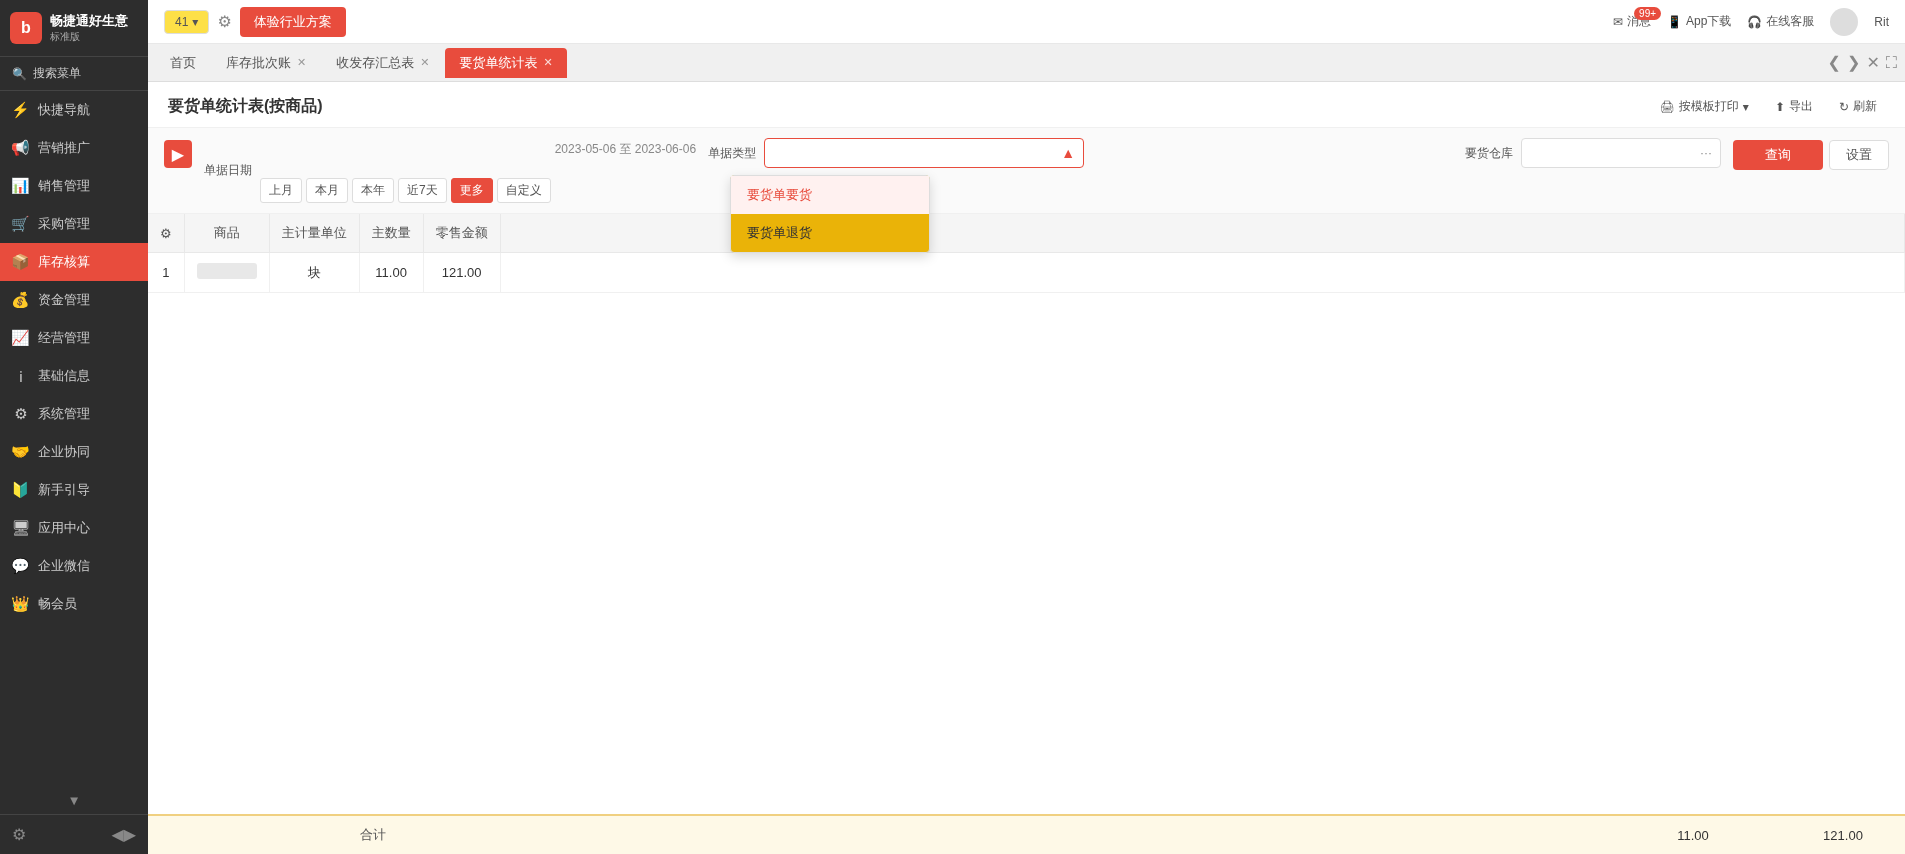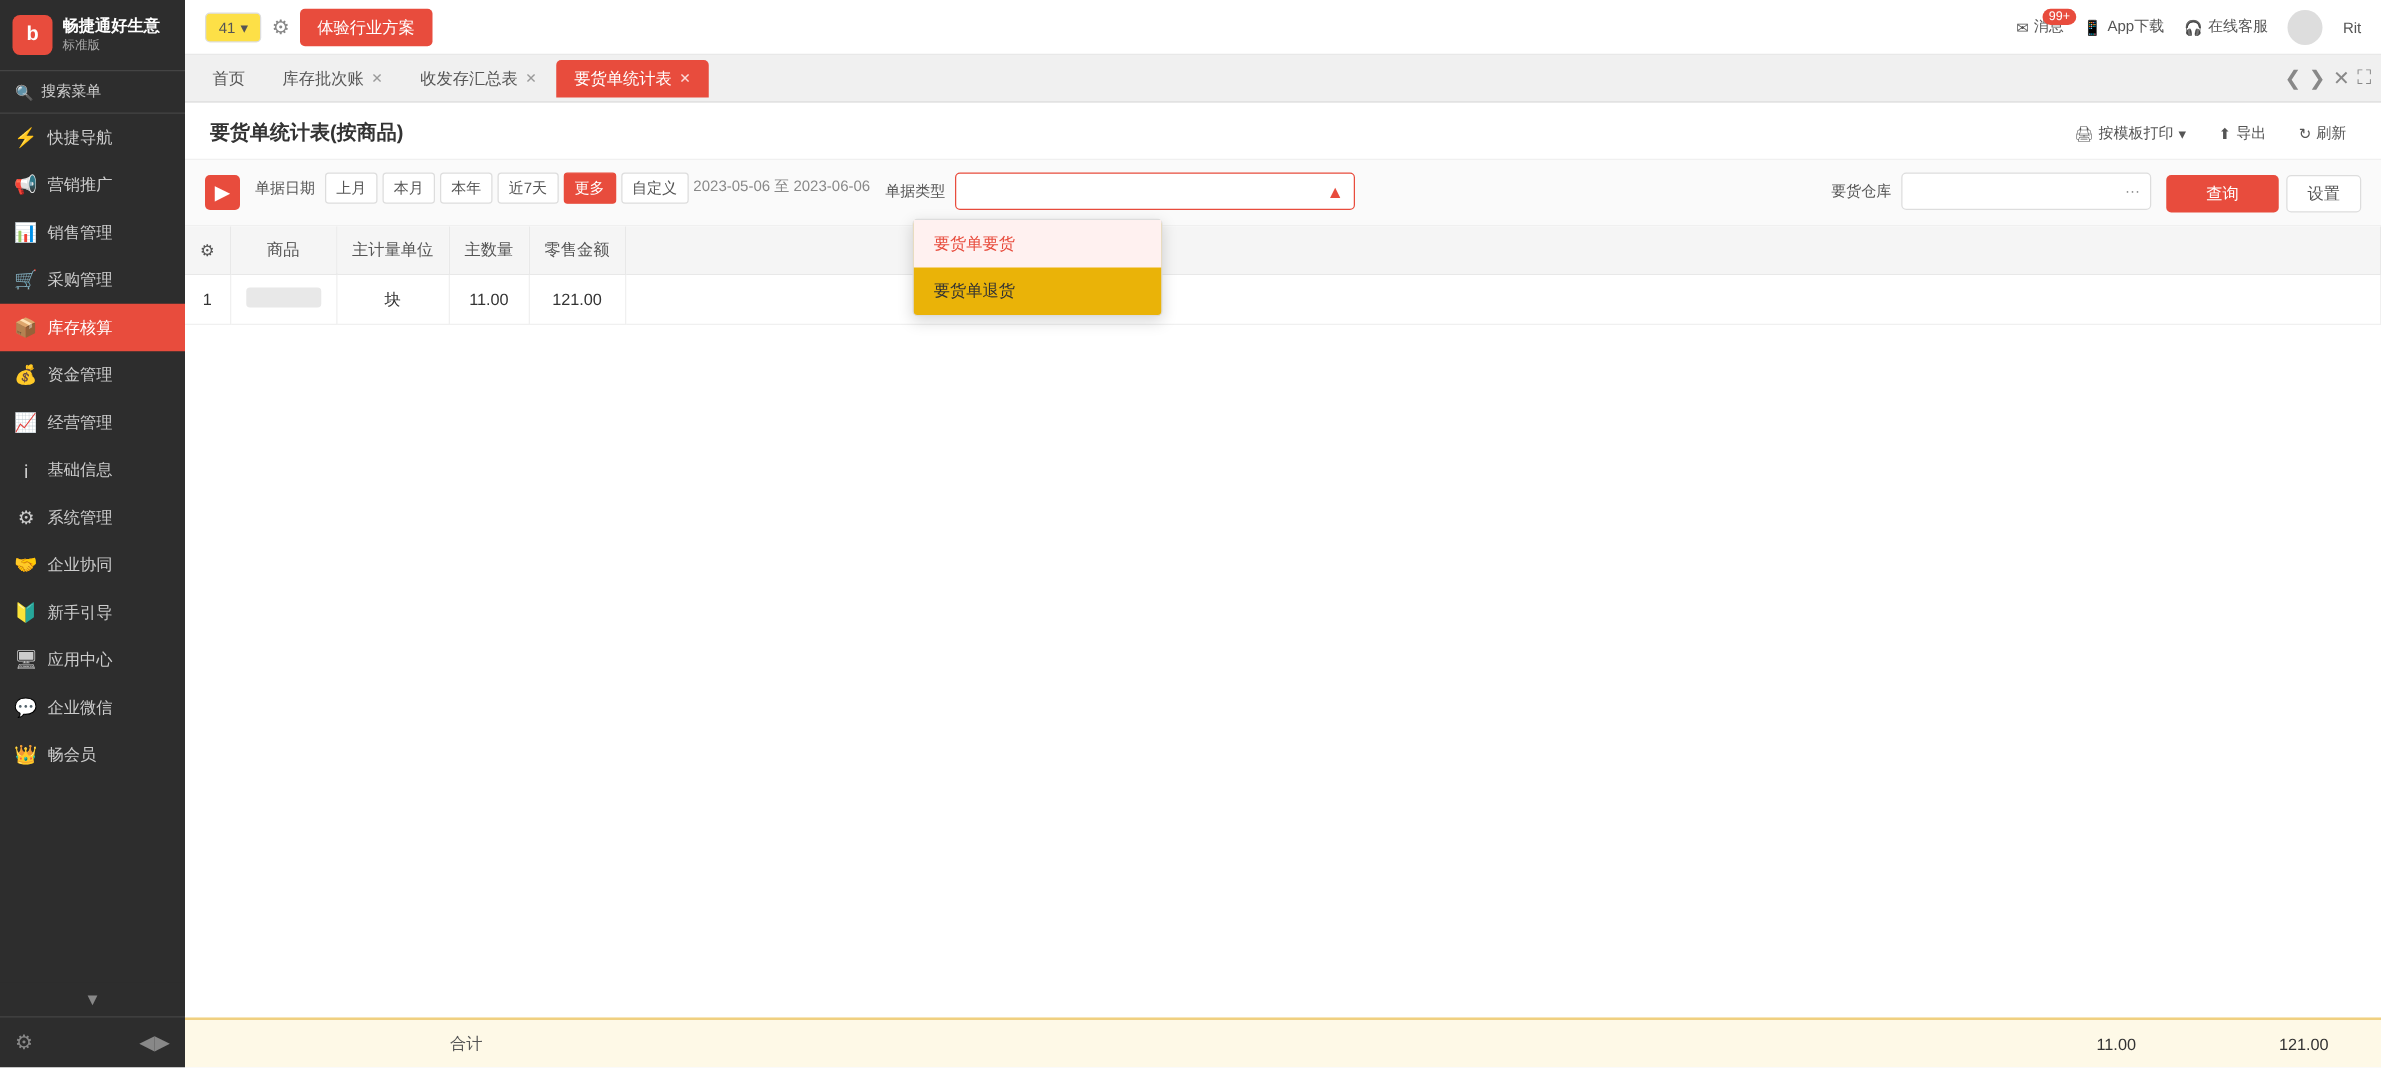--- a/index.html
+++ b/index.html
@@ -261,21 +261,21 @@
       display: flex;
       flex-direction: row;
       gap: 4px;
     }
     .filter-row {
       display: flex;
       align-items: center;
       gap: 8px;
     }
     .filter-label { color: #555; font-size: 12px; white-space: nowrap; }
-    .date-btns { display: flex; align-items: center; gap: 4px; }
+    .date-btns { display: flex; align-items: center; gap: 4px; margin-top: 40px; }
     .date-btn {
       padding: 3px 8px;
       border: 1px solid #ddd;
       border-radius: 3px;
       font-size: 12px;
       cursor: pointer;
       color: #555;
       background: #fff;
     }
     .date-btn.more-btn {

